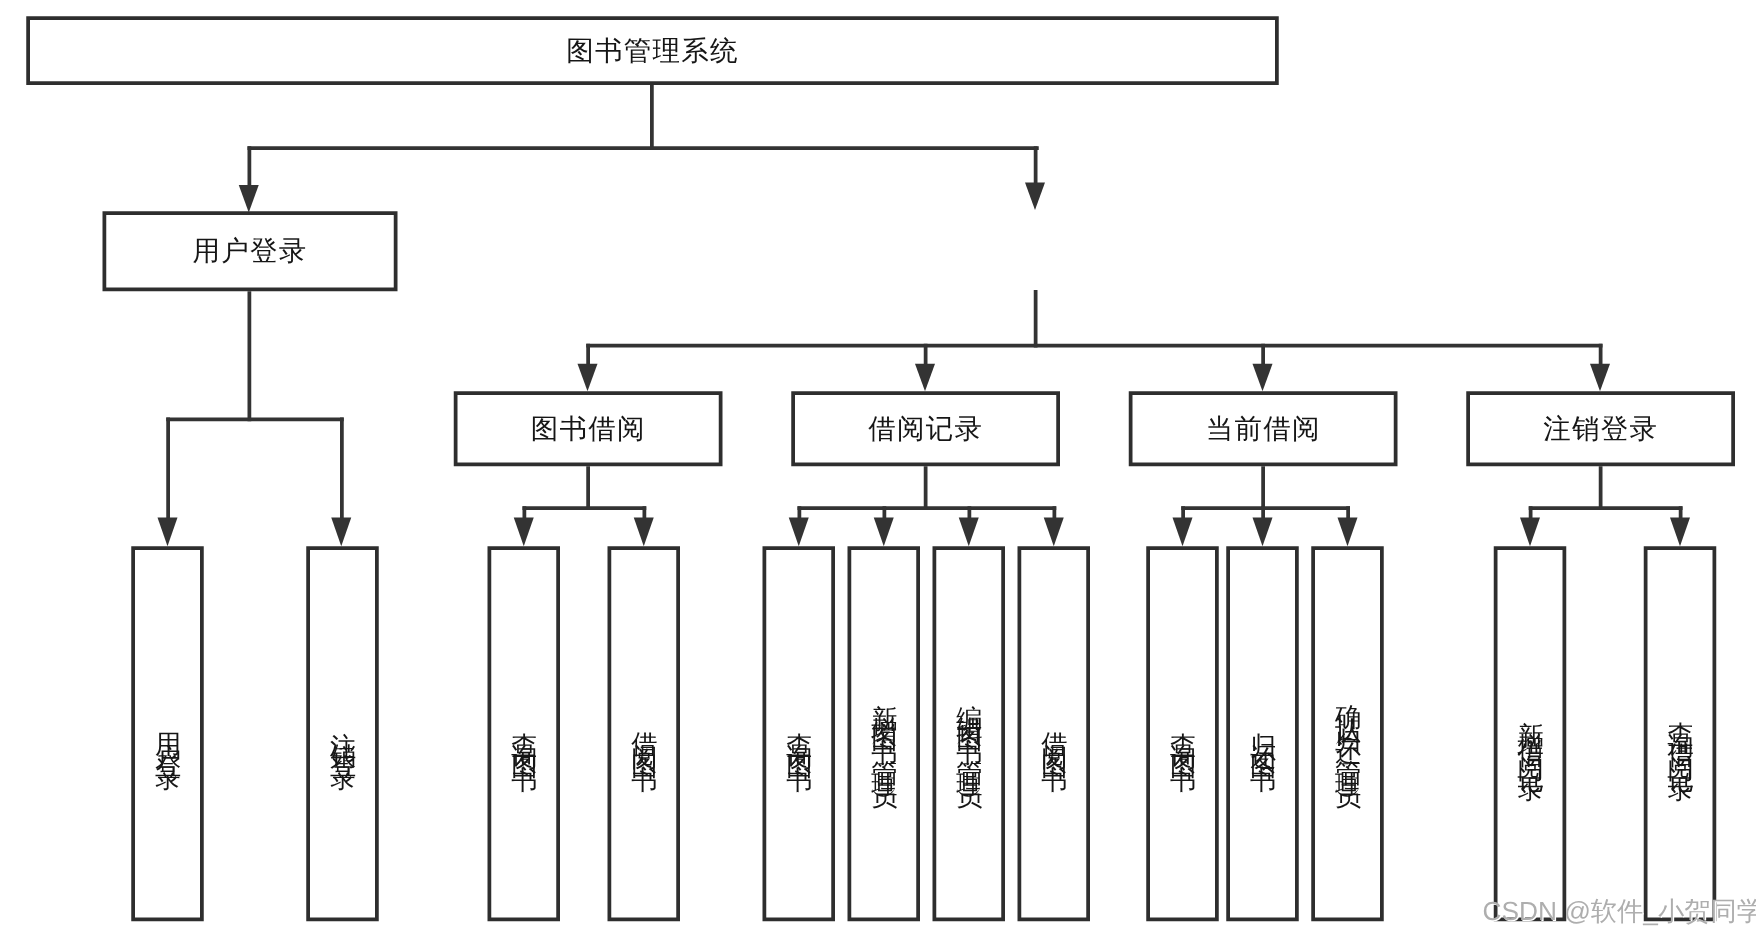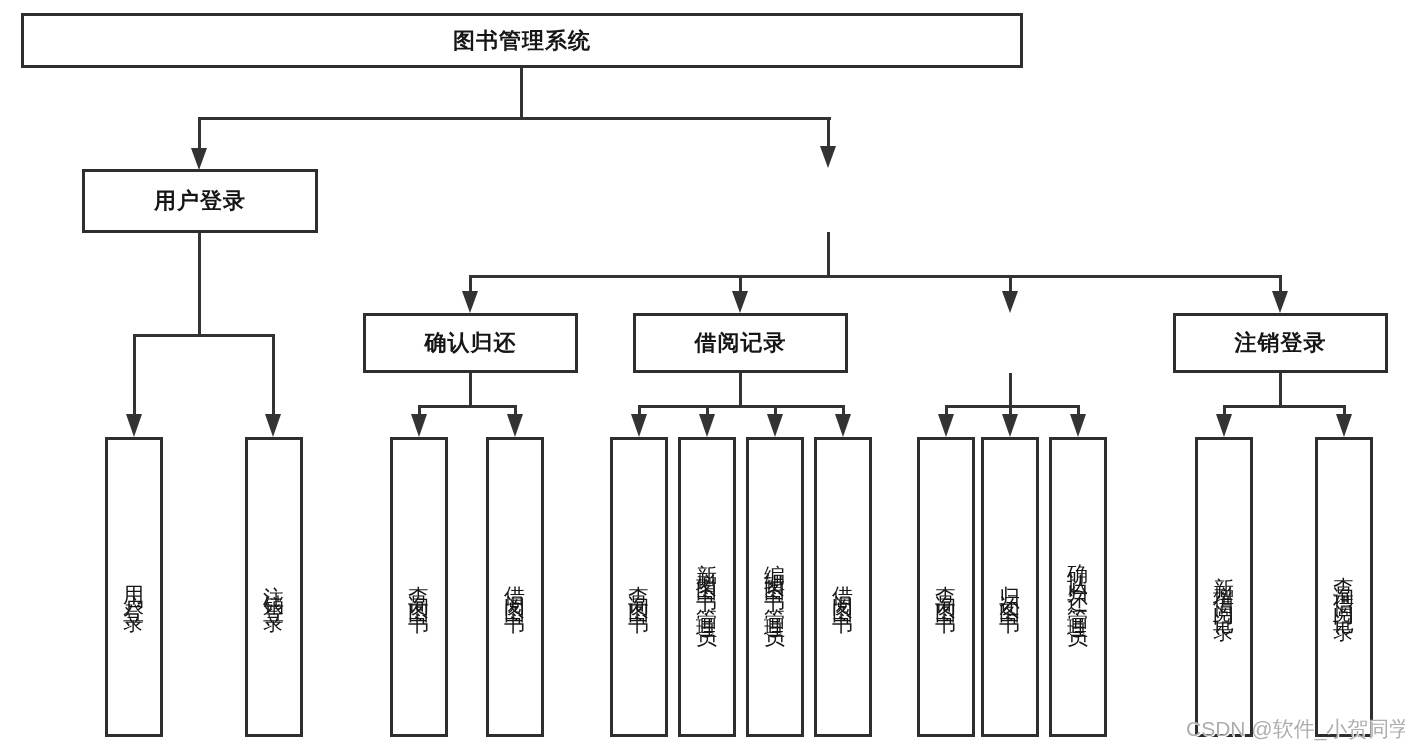--- a/index.html
+++ b/index.html
@@ -3,21 +3,21 @@
 <meta charset="utf-8">
 <style>
   html,body{margin:0;padding:0;background:#ffffff;}
   #stage{
     position:relative;width:1405px;height:747px;background:#ffffff;
     font-family:"Liberation Sans","DejaVu Sans",sans-serif;overflow:hidden;
   }
   .box{
     position:absolute;box-sizing:border-box;border:3px solid #2e2e2e;background:#ffffff;
     display:flex;align-items:center;justify-content:center;
-    font-size:22px;color:#161616;letter-spacing:1px;font-weight:bold;
+    font-size:22px;color:#161616;letter-spacing:1px;
   }
   .leaf{
     position:absolute;box-sizing:border-box;border:3px solid #2e2e2e;background:#ffffff;
     top:437px;height:300px;width:58px;
     display:flex;align-items:center;justify-content:center;
   }
   .leaf span{
     writing-mode:vertical-rl;text-orientation:mixed;
     font-size:21px;color:#161616;letter-spacing:9px;line-height:1;
     white-space:nowrap;
@@ -41,24 +41,27 @@
 
   <div class="box" style="left:21px;top:13px;width:1002px;height:55px">
     <span>图书管理系统</span>
   </div>
 
   <div class="box" style="left:82px;top:169px;width:236px;height:64px">
     <span>用户登录</span>
   </div>
 
   <div class="box" style="left:363px;top:313px;width:215px;height:60px">
-    <span>确认归还</span>
+    <span>图书借阅</span>
   </div>
   <div class="box" style="left:633px;top:313px;width:215px;height:60px">
     <span>借阅记录</span>
+  </div>
+  <div class="box" style="left:903px;top:313px;width:215px;height:60px">
+    <span>当前借阅</span>
   </div>
   <div class="box" style="left:1173px;top:313px;width:215px;height:60px">
     <span>注销登录</span>
   </div>
 
   <div class="leaf" style="left:105px">
       <span>用户登录</span>
     </div>
   <div class="leaf" style="left:245px">
       <span>注销登录</span>

